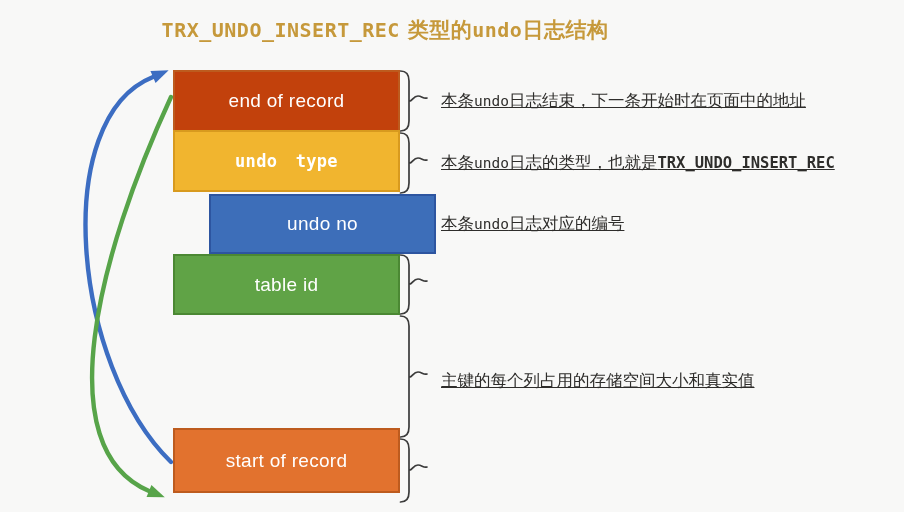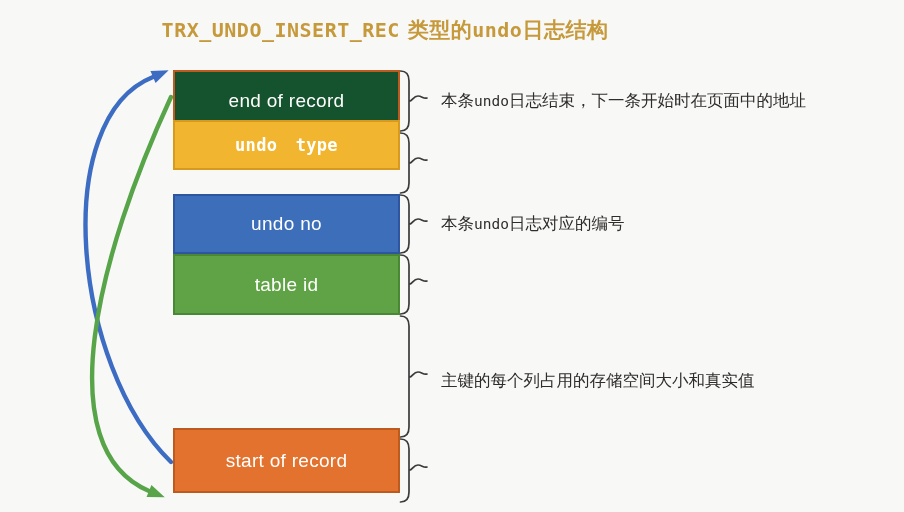--- a/index.html
+++ b/index.html
@@ -7,26 +7,26 @@
          font-family:"Liberation Sans",sans-serif;}
   .title{position:absolute;left:60px;top:16px;width:650px;text-align:center;
          font-weight:bold;font-size:21px;letter-spacing:.5px;}
   .t-code{font-family:"DejaVu Sans Mono",monospace;font-size:20px;}
   .t-cjk{font-family:"DejaVu Sans",sans-serif;}
   .overlay{position:absolute;left:0;top:0;pointer-events:none;}
   .arrow{fill:none;stroke-width:4.4;stroke-linecap:round;}
   .brackets{fill:none;stroke-width:1.7;stroke-linecap:round;}
   .block{position:absolute;left:173px;width:227px;box-sizing:border-box;border:2px solid;
          display:flex;align-items:center;justify-content:center;color:#fff;text-align:center;}
-  .b1{top:70px;height:62px}.b2{top:120px;height:50px}.b3{top:194px;height:60px}
+  .b1{top:70px;height:62px}.b2{top:130px;height:62px}.b3{top:194px;height:60px}
   .b4{top:254px;height:61px}.b5{top:315px;height:123px}.b6{top:428px;height:65px}
   .block-label{font-size:19px;letter-spacing:.3px;}
   .mono-label{font-family:"DejaVu Sans Mono",monospace;font-weight:bold;font-size:17px;word-spacing:8px;}
   .multi{white-space:pre-line;font-size:21px;line-height:1.45;}
-  .ann{position:absolute;left:441px;height:24px;line-height:24px;color:#2E2D2B;white-space:nowrap;}
+  .ann{position:absolute;left:441px;height:24px;line-height:24px;color:#2E2D2B;white-space:nowrap;text-decoration:underline;}
   .a1{top:89px}.a2{top:151px}.a3{top:212px}.a4{top:272px}.a5{top:369px}.a6{top:458px}
   .cjk{font-family:"Liberation Serif",serif;font-size:16.5px;}
   .lat{font-family:"DejaVu Sans Mono",monospace;font-size:14.5px;}
   .code{font-family:"DejaVu Sans Mono",monospace;font-weight:bold;font-size:15.5px;}
 </style>
 </head>
 <body>
 
 <div class="stage">
 
@@ -40,33 +40,34 @@
     <g class="brackets" style="stroke: rgb(59, 59, 59);">
       <path d="M400.5,71 C406.5,71 409,75 409,81 L409,121 C409,127 406.5,131 400.5,131 M409,101 c3,1 4,-5 9,-5 c4,0 5,3 9,2"></path>
       <path d="M400.5,133 C406.5,133 409,137 409,143 L409,183 C409,189 406.5,193 400.5,193 M409,163 c3,1 4,-5 9,-5 c4,0 5,3 9,2"></path>
       <path d="M400.5,195 C406.5,195 409,199 409,205 L409,243 C409,249 406.5,253 400.5,253 M409,224 c3,1 4,-5 9,-5 c4,0 5,3 9,2"></path>
       <path d="M400.5,255 C406.5,255 409,259 409,265 L409,304 C409,310 406.5,314 400.5,314 M409,284 c3,1 4,-5 9,-5 c4,0 5,3 9,2"></path>
       <path d="M400.5,316 C406.5,316 409,320 409,326 L409,427 C409,433 406.5,437 400.5,437 M409,377 c3,1 4,-5 9,-5 c4,0 5,3 9,2"></path>
       <path d="M400.5,439 C406.5,439 409,443 409,449 L409,492 C409,498 406.5,502 400.5,502 M409,470 c3,1 4,-5 9,-5 c4,0 5,3 9,2"></path>
     </g>
   </svg>
 
-  <div class="block b1" style="background: #14532d; border-color: rgb(189, 91, 30); justify-content: center;">
+  <div class="block b1" style="background: #c2410c; border-color: rgb(189, 91, 30); justify-content: center;">
     <span class="block-label">end of record</span>
   </div>
   <div class="block b2" style="background: rgb(241, 181, 47); border-color: rgb(216, 154, 30);">
     <span class="block-label mono-label">undo type</span>
   </div>
-  <div class="block b3" style="background: rgb(61, 110, 185); border-color: rgb(45, 85, 160);">
+  <div class="block b3" style="background: rgb(61, 110, 185); border-color: rgb(45, 85, 160); margin-left: 36px;">
     <span class="block-label">undo no</span>
   </div>
   <div class="block b4" style="background: rgb(96, 163, 70); border-color: rgb(75, 136, 51);">
     <span class="block-label">table id</span>
   </div>
   <div class="block b6" style="background: rgb(226, 114, 46); border-color: rgb(189, 91, 30);">
     <span class="block-label">start of record</span>
   </div>
 
   <div class="ann a1"><span class="cjk">本条</span><span class="lat">undo</span><span class="cjk">日志结束，下一条开始时在页面中的地址</span></div>
+  <div class="ann a2"><span class="cjk">本条</span><span class="lat">undo</span><span class="cjk">日志的类型，也就是</span><span class="code">TRX_UNDO_INSERT_REC</span></div>
   <div class="ann a3"><span class="cjk">本条</span><span class="lat">undo</span><span class="cjk">日志对应的编号</span></div>
   <div class="ann a5"><span class="cjk">主键的每个列占用的存储空间大小和真实值</span></div>
 
 </div>
 
 </body></html>

